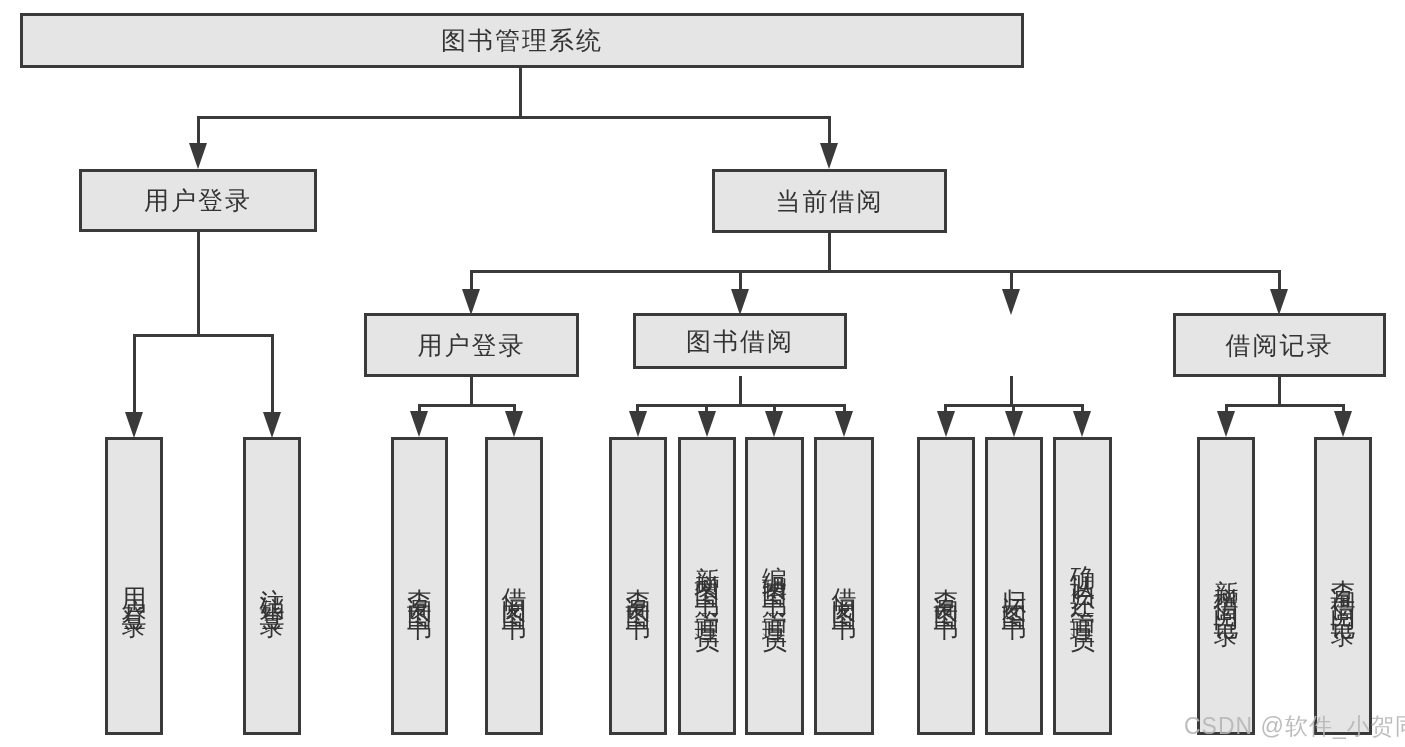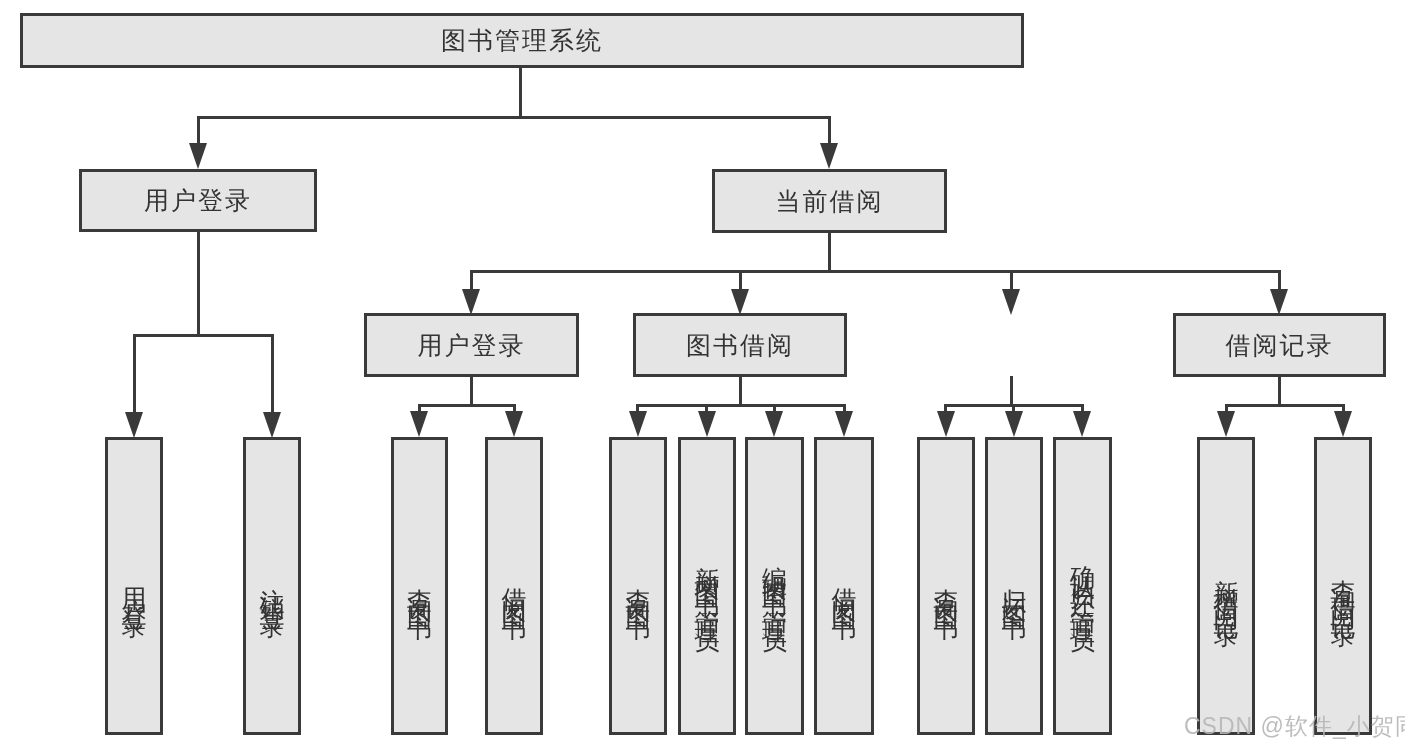--- a/index.html
+++ b/index.html
@@ -79,21 +79,21 @@
   <div class="line" style="left:470px;top:270px;width:3px;height:21px;"></div>
   <div class="arrow" style="left:462px;top:289px;"></div>
   <div class="line" style="left:739px;top:270px;width:3px;height:21px;"></div>
   <div class="arrow" style="left:731px;top:289px;"></div>
   <div class="line" style="left:1010px;top:270px;width:3px;height:21px;"></div>
   <div class="arrow" style="left:1002px;top:289px;"></div>
   <div class="line" style="left:1278px;top:270px;width:3px;height:21px;"></div>
   <div class="arrow" style="left:1270px;top:289px;"></div>
 
   <div class="node" style="left:364px;top:313px;width:215px;height:64px;">用户登录</div>
-  <div class="node" style="left:633px;top:313px;width:214px;height:64px;">图书借阅</div>
+  <div class="node" style="left:633px;top:313px;width:214px;height:56px;">图书借阅</div>
   <div class="node" style="left:1173px;top:313px;width:213px;height:64px;">借阅记录</div>
 
   <div class="line" style="left:470px;top:376px;width:3px;height:31px;"></div>
   <div class="line" style="left:418px;top:404px;width:98px;height:3px;"></div>
   <div class="line" style="left:418px;top:404px;width:3px;height:9px;"></div>
   <div class="arrow" style="left:410px;top:411px;"></div>
   <div class="line" style="left:513px;top:404px;width:3px;height:9px;"></div>
   <div class="arrow" style="left:505px;top:411px;"></div>
 
   <div class="line" style="left:739px;top:376px;width:3px;height:31px;"></div>

